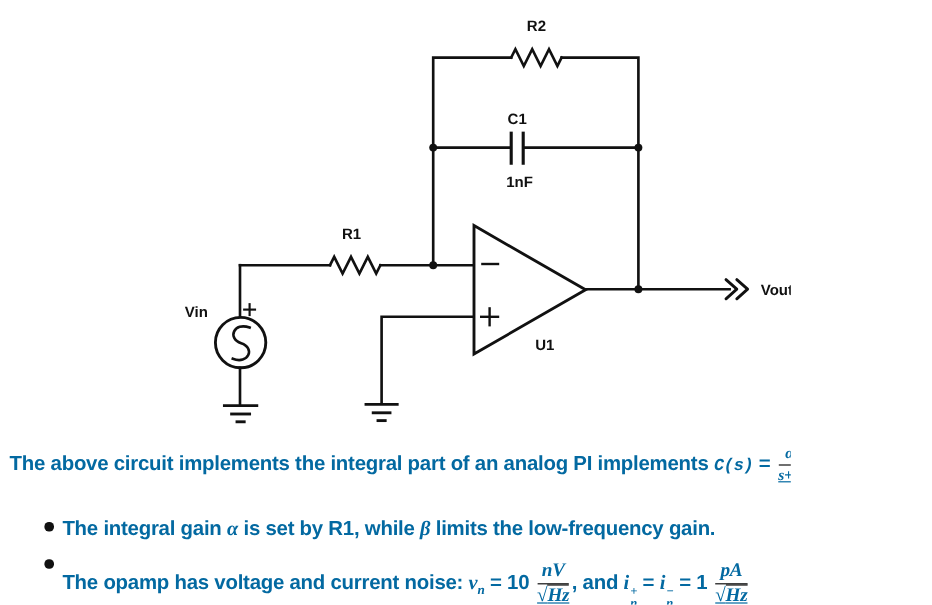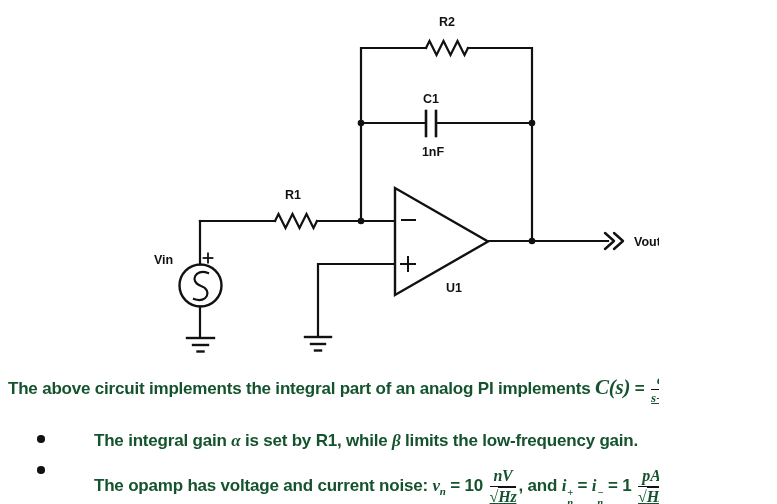--- a/index.html
+++ b/index.html
@@ -1,29 +1,29 @@
 <!DOCTYPE html>
 <html><head>
 <meta charset="utf-8">
 <style>
   html,body{margin:0;padding:0;background:#ffffff;}
   .stage{
     position:relative;width:659px;height:504px;background:#ffffff;overflow:hidden;
-    font-family:"Liberation Sans",sans-serif;color:#14532d;
+    font-family:"Liberation Sans",sans-serif;color:#0369a1;
   }
   svg text{
     font-family:"Liberation Sans",sans-serif;font-weight:bold;fill:#111111;
   }
   
   .caption{
     position:absolute;left:8px;top:361px;width:765px;line-height:52px;
     font-size:17px;font-weight:600;letter-spacing:-0.2px;white-space:nowrap;
   }
   .mi{font-family:"Liberation Serif",serif;font-style:italic;font-weight:600;}
-  .mfunc{font-family:Liberation Serif, serif;font-style:italic;font-weight:600;font-size:21px;}
+  .mfunc{font-family:Liberation Mono, monospace;font-style:italic;font-weight:600;font-size:14px;}
   .frac{
     display:inline-flex;flex-direction:column;align-items:center;vertical-align:middle;
     font-family:"Liberation Serif",serif;font-style:italic;font-weight:600;
     line-height:1.15;margin:0 2px;
   }
   .frac .num{align-self:stretch;text-align:center;border-bottom:1.5px solid #111;padding:0 3px 1px;}
   .frac .den{padding-top:1px;white-space:nowrap;text-decoration:underline;}
   .frac-caption{font-size:13px;}
   .frac-noise{font-size:16px;}
   .rad{font-style:normal;font-weight:700;}
@@ -31,21 +31,21 @@
   .msub{font-family:"Liberation Serif",serif;font-style:italic;font-weight:600;
     font-size:11px;position:relative;top:4px;}
   .stack{
     display:inline-flex;flex-direction:column;align-items:flex-start;
     font-family:"Liberation Serif",serif;font-style:italic;font-weight:600;
     font-size:10.5px;line-height:0.95;vertical-align:-5px;margin-left:1px;
   }
   .bullet-row{position:absolute;left:0;width:777px;white-space:nowrap;}
   .bullet-row1{top:428px;line-height:26px;font-size:17px;font-weight:600;letter-spacing:-0.2px;}
   .bullet-row2{top:460px;line-height:52px;font-size:17px;font-weight:600;letter-spacing:-0.2px;}
-  .bullet-text{margin-left:94px;}
+  .bullet-text{margin-left:52px;}
   .bullet-dot{
     position:absolute;left:37px;width:7.5px;height:7.5px;border-radius:50%;background:#111;
   }
   .dot1{top:435px;}
   .dot2{top:466px;}
 </style>
 </head>
 <body>
 
 <div class="stage">

